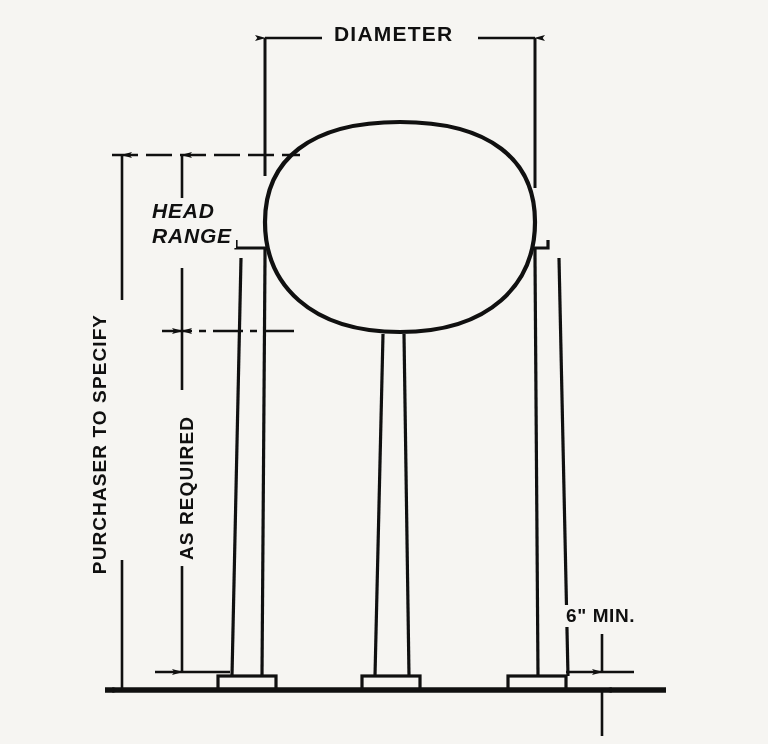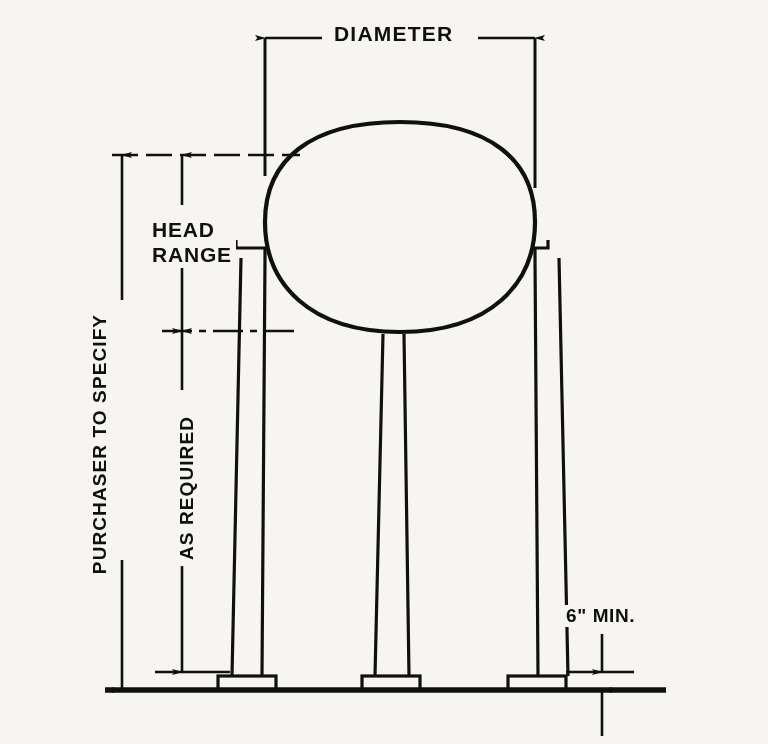--- a/index.html
+++ b/index.html
@@ -33,25 +33,26 @@
   }
   #lbl-diameter {
     left: 327px;
     top: 22px;
     font-size: 21px;
     letter-spacing: 1.2px;
     padding: 0 7px;
   }
   #lbl-head {
     left: 148px;
-    top: 217px;
+    top: 198px;
     font-size: 21px;
     letter-spacing: 0.8px;
     padding: 0 4px;
     line-height: 25px;
+    font-style: italic;
   }
   #lbl-head .l2 { display:block; }
   #lbl-purchaser {
     left: -36px;
     top: 430px;
     font-size: 19px;
     letter-spacing: 1.1px;
     transform: rotate(-90deg);
     transform-origin: center center;
     padding: 3px 6px;

